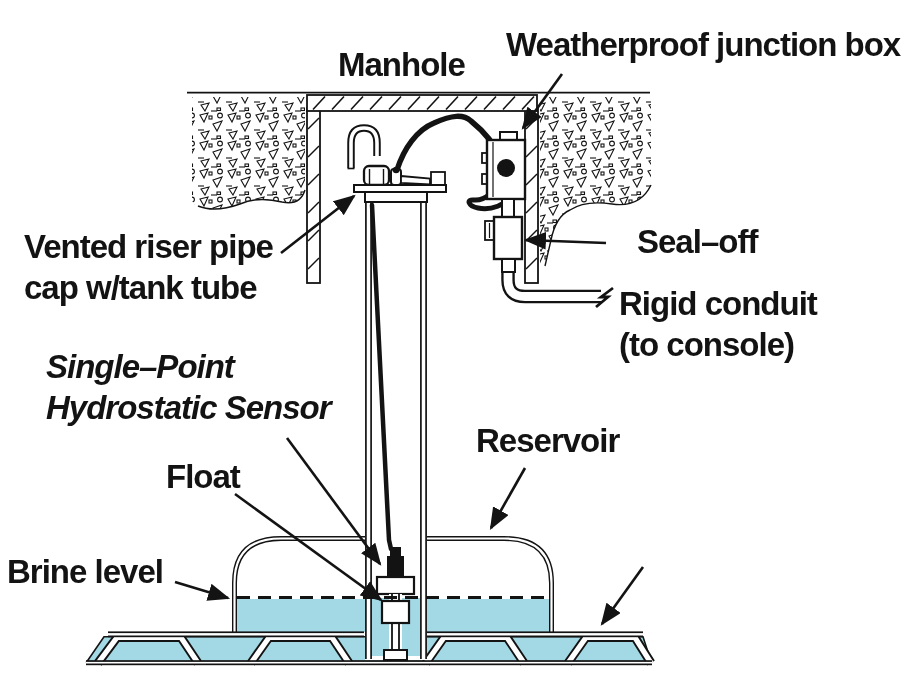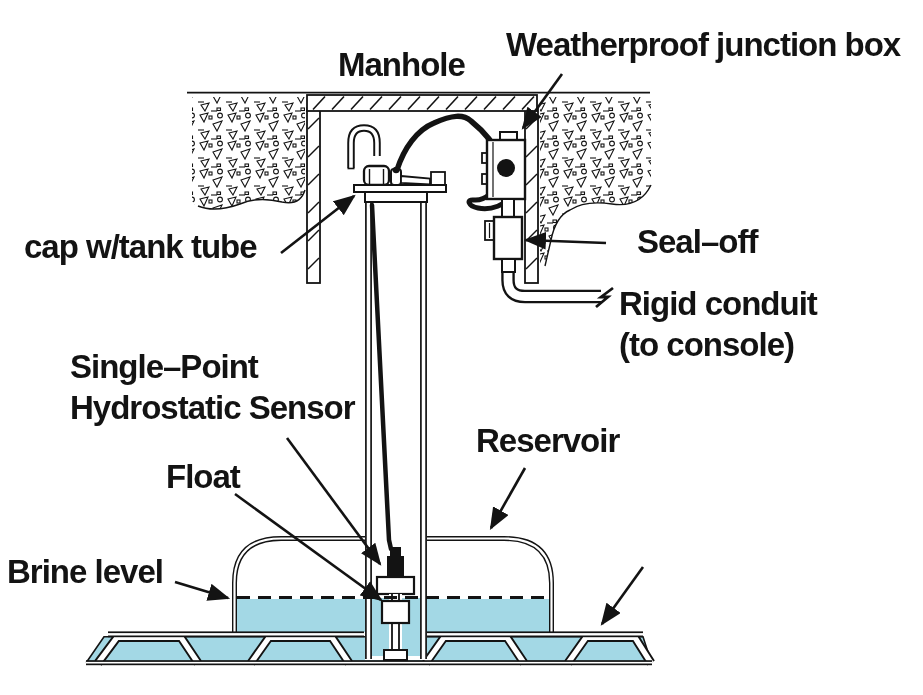--- a/index.html
+++ b/index.html
@@ -201,27 +201,28 @@
     <line x1="235" y1="494" x2="381" y2="600" marker-end="url(#ah)"></line>
     <line x1="175" y1="582" x2="228" y2="598" marker-end="url(#ah)"></line>
     <line x1="525" y1="468" x2="491" y2="528" marker-end="url(#ah)"></line>
     <line x1="643" y1="567" x2="602" y2="624" marker-end="url(#ah)"></line>
   </g>
 </svg>
 
 <div class="label" style="left:338px;top:45px;">Manhole</div>
 <div class="label" style="left:506px;top:25px;">Weatherproof junction box</div>
 <div class="label" style="left:24px;top:227px;">
+  <div>Vented riser pipe</div>
   <div>cap w/tank tube</div>
 </div>
 <div class="label" style="left:608px;top:222px;margin-left:29px;">Seal–off</div>
 <div class="label" style="left:619px;top:284px;">
   <div>Rigid conduit</div>
   <div>(to console)</div>
 </div>
-<div class="label" style="left:70px;top:347px;">
+<div class="label" style="left:46px;top:347px;font-style:italic;">
   <div>Single–Point</div>
   <div>Hydrostatic Sensor</div>
 </div>
 <div class="label" style="left:143px;top:457px;margin-left:23px;">Float</div>
 <div class="label" style="left:476px;top:421px;">Reservoir</div>
 <div class="label" style="left:7px;top:552px;">Brine level</div>
 </div>
 
 </body></html>

